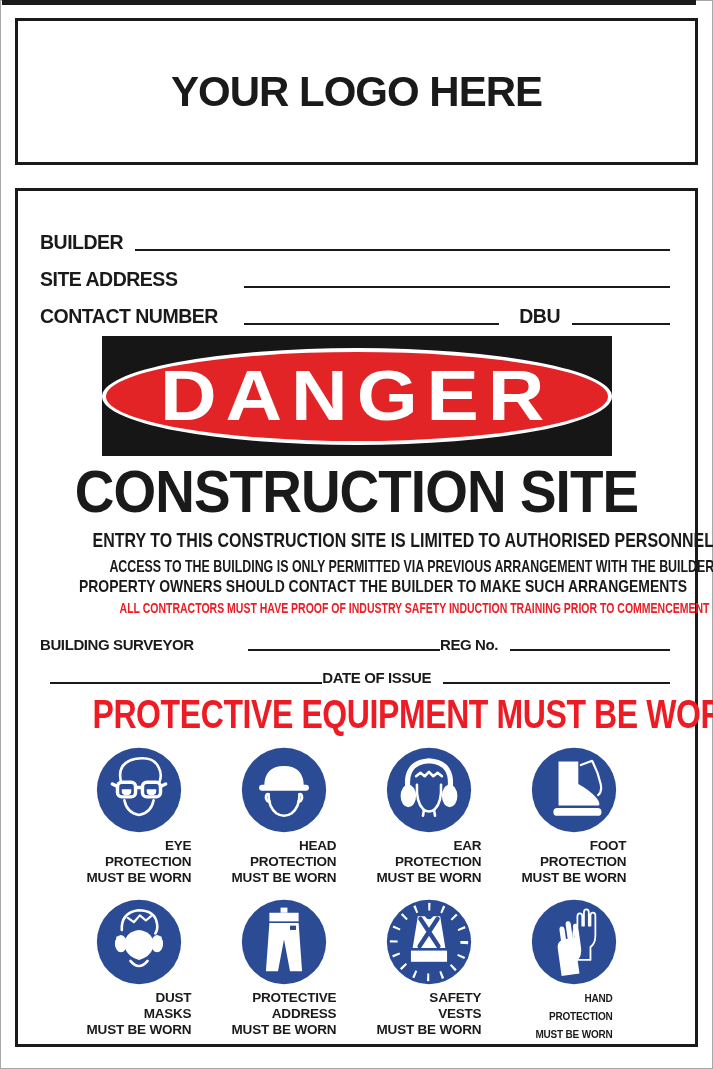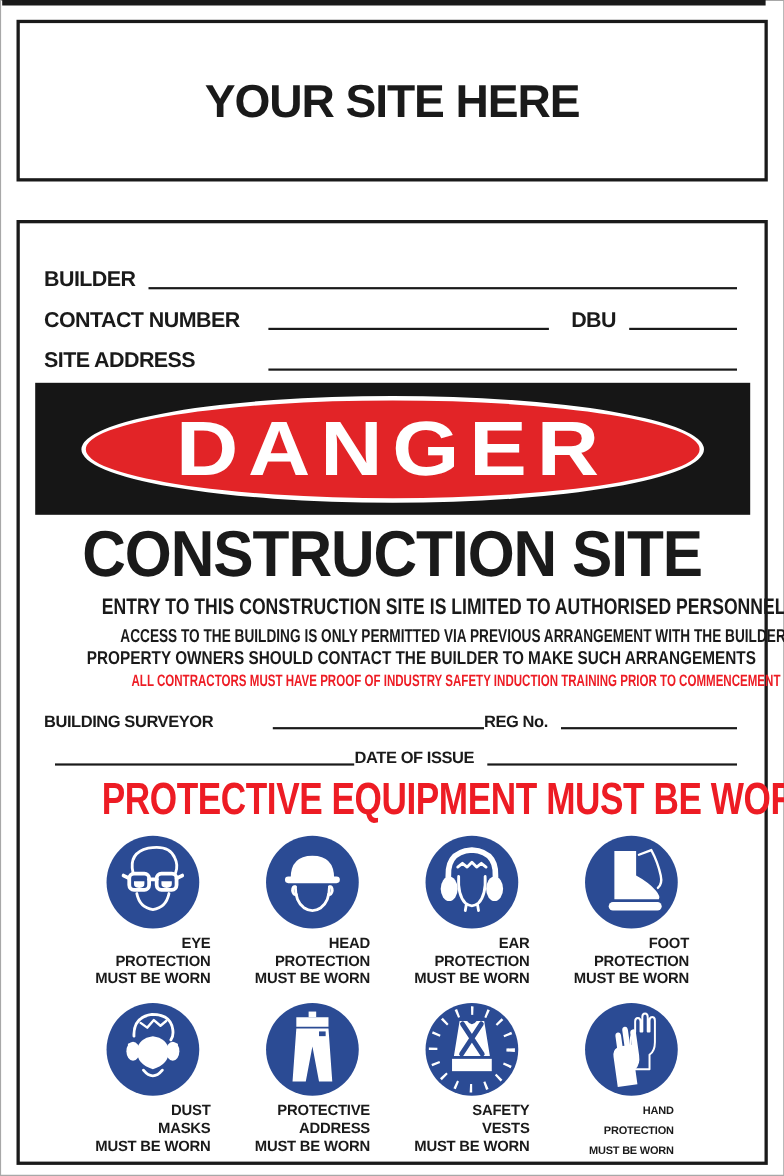--- a/index.html
+++ b/index.html
@@ -17,34 +17,34 @@
     position:relative;width:713px;height:1069px;background:#fff;
     overflow:hidden;box-shadow:inset 0 0 0 1px #a8a8a8;
   }
   .top-edge-bar{position:absolute;left:2px;top:0;width:694px;height:5px;background:var(--ink-black);}
   .logo-box{
     position:absolute;left:15px;top:18px;width:683px;height:147px;
     border:3px solid var(--ink-black);display:flex;align-items:center;justify-content:center;
   }
   .logo-text{font-size:42px;font-weight:bold;letter-spacing:-1px;white-space:nowrap;}
   .main-box{
-    position:absolute;left:15px;top:200px;width:683px;height:859px;
+    position:absolute;left:15px;top:188px;width:683px;height:859px;
     border:3px solid var(--ink-black);background:#fff;
   }
   
   .fields{padding:26px 25px 0 22px;}
   .frow{display:flex;align-items:flex-end;height:37px;}
   .flabel{font-size:19.5px;font-weight:bold;letter-spacing:-0.5px;white-space:nowrap;line-height:1;padding-bottom:2px;}
   .flabel.fixed{width:192px;}
   .blank{flex:1;border-bottom:2.5px solid var(--ink-black);margin:0 0 3px 12px;height:0;}
   .blank.short{flex:none;width:98px;}
   .flabel.inline{margin-left:20px;}
   
   .danger-box{
-    margin:8px auto 0;width:650px;height:120px;background:#161616;
+    margin:8px auto 0;width:510px;height:120px;background:#161616;
     display:flex;align-items:center;justify-content:center;
   }
   .danger-oval{
     width:566px;height:97px;background:var(--danger-red);
     border:4px solid #fff;border-radius:50%;
     display:flex;align-items:center;justify-content:center;
   }
   .danger-word{
     color:#fff;font-size:70px;font-weight:bold;letter-spacing:8px;line-height:1;
     transform:scaleX(1.12);white-space:nowrap;
@@ -86,39 +86,39 @@
   .burst{fill:none;stroke:#fff;stroke-width:9;stroke-dasharray:2.5 13.5;}
 </style>
 </head>
 <body>
 
 <div class="page">
 
   <div class="top-edge-bar"></div>
 
   <div class="logo-box">
-    <div class="logo-text">YOUR SITE HERE</div>
+    <div class="logo-text">YOUR LOGO HERE</div>
   </div>
 
   <div class="main-box">
 
     <div class="fields">
       <div class="frow">
         <span class="flabel">BUILDER</span>
+        <span class="blank"></span>
+      </div>
+      <div class="frow">
+        <span class="flabel fixed">SITE ADDRESS</span>
         <span class="blank"></span>
       </div>
       <div class="frow">
         <span class="flabel fixed">CONTACT NUMBER</span>
         <span class="blank"></span>
         <span class="flabel inline">DBU</span>
         <span class="blank short"></span>
-      </div>
-      <div class="frow">
-        <span class="flabel fixed">SITE ADDRESS</span>
-        <span class="blank"></span>
       </div>
     </div>
 
     <div class="danger-box">
       <div class="danger-oval">
         <span class="danger-word">DANGER</span>
       </div>
     </div>
 
     <span class="sq title">CONSTRUCTION SITE</span>

